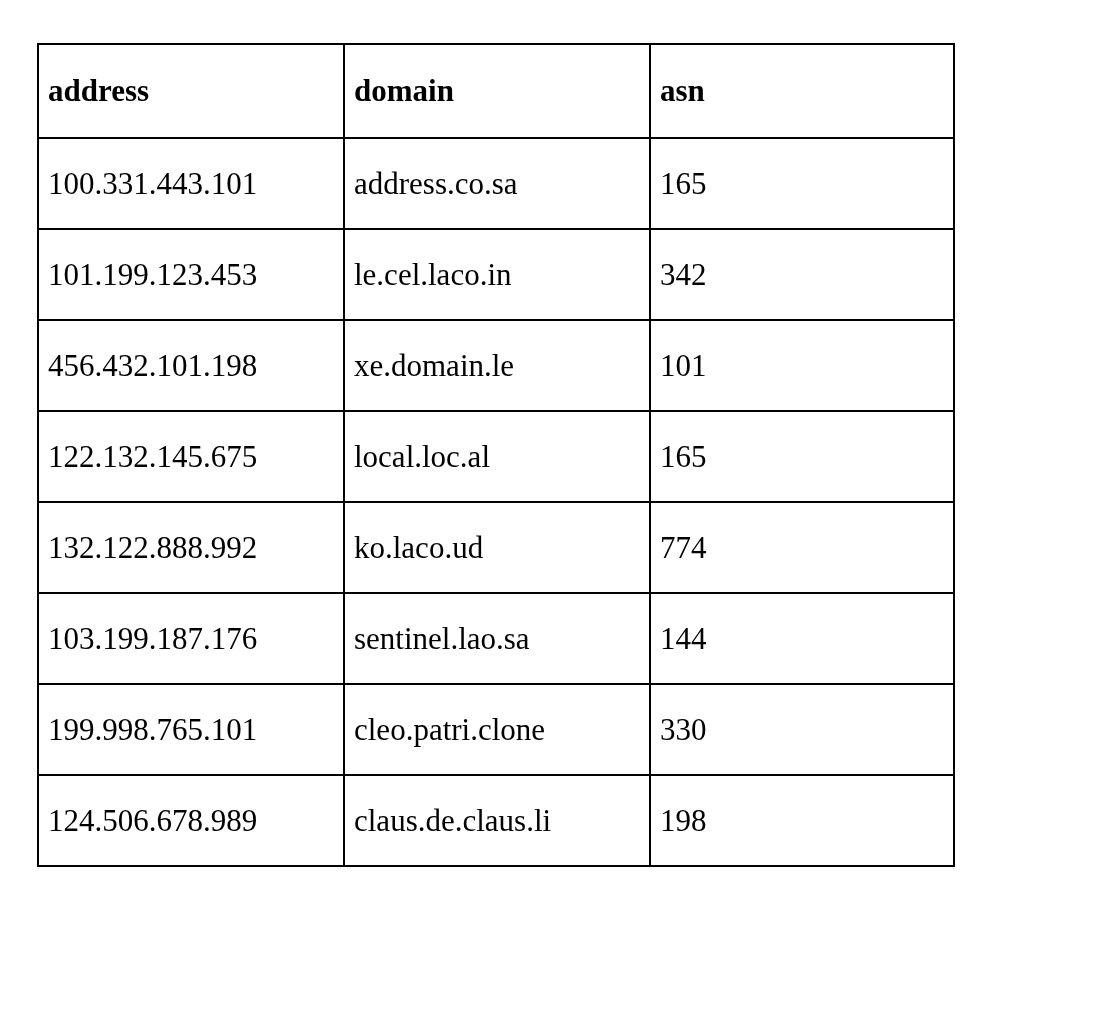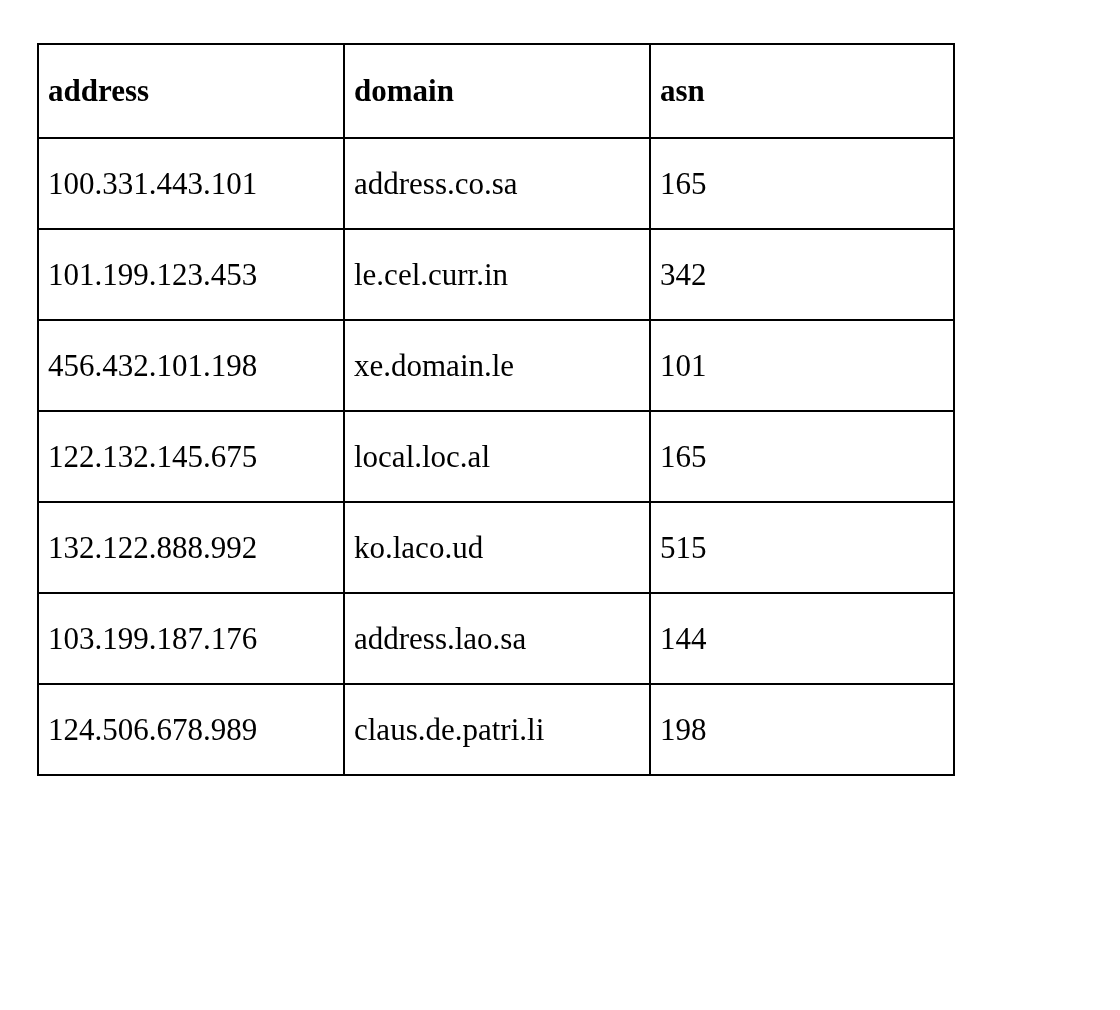--- a/index.html
+++ b/index.html
@@ -67,43 +67,48 @@
       </tr>
     </thead>
     <tbody id="table-body">
         <tr>
           <td>100.331.443.101</td>
           <td>address.co.sa</td>
           <td>165</td>
         </tr>
         <tr>
           <td>101.199.123.453</td>
-          <td>le.cel.curr.in</td>
+          <td>le.cel.laco.in</td>
           <td>342</td>
         </tr>
         <tr>
           <td>456.432.101.198</td>
           <td>xe.domain.le</td>
           <td>101</td>
         </tr>
         <tr>
           <td>122.132.145.675</td>
           <td>local.loc.al</td>
           <td>165</td>
         </tr>
         <tr>
           <td>132.122.888.992</td>
           <td>ko.laco.ud</td>
-          <td>515</td>
+          <td>774</td>
         </tr>
         <tr>
           <td>103.199.187.176</td>
-          <td>address.lao.sa</td>
+          <td>sentinel.lao.sa</td>
           <td>144</td>
         </tr>
         <tr>
+          <td>199.998.765.101</td>
+          <td>cleo.patri.clone</td>
+          <td>330</td>
+        </tr>
+        <tr>
           <td>124.506.678.989</td>
-          <td>claus.de.patri.li</td>
+          <td>claus.de.claus.li</td>
           <td>198</td>
         </tr>
       </tbody>
   </table>
 </div>
 
 </body></html>

